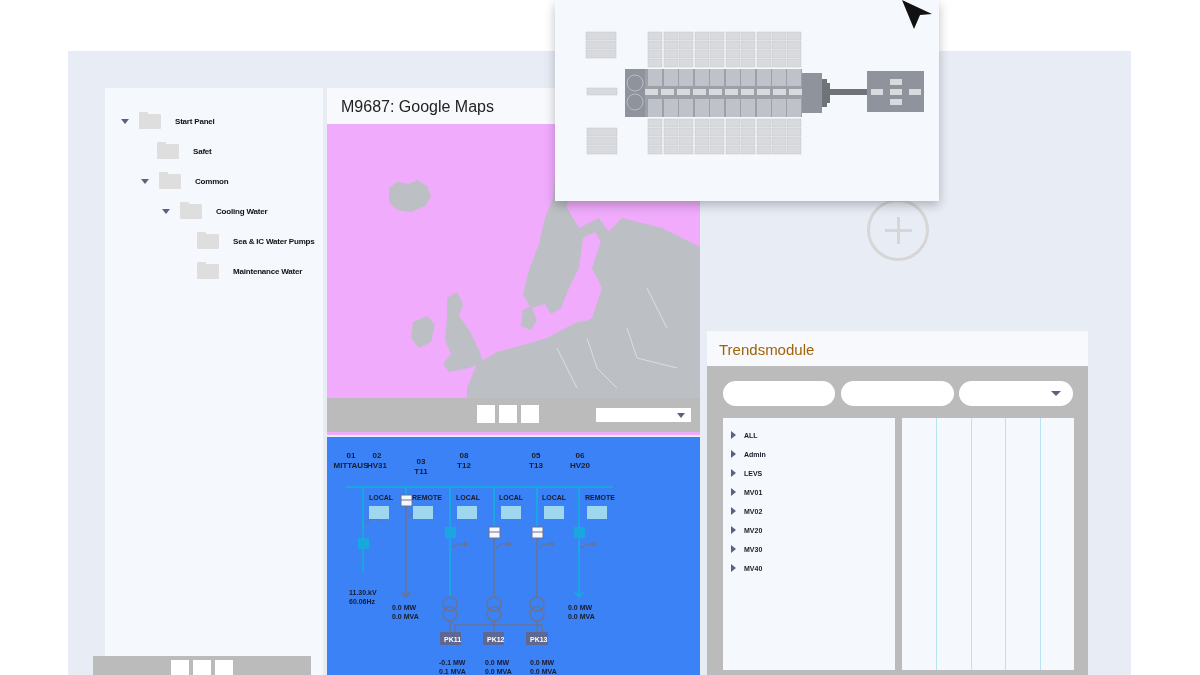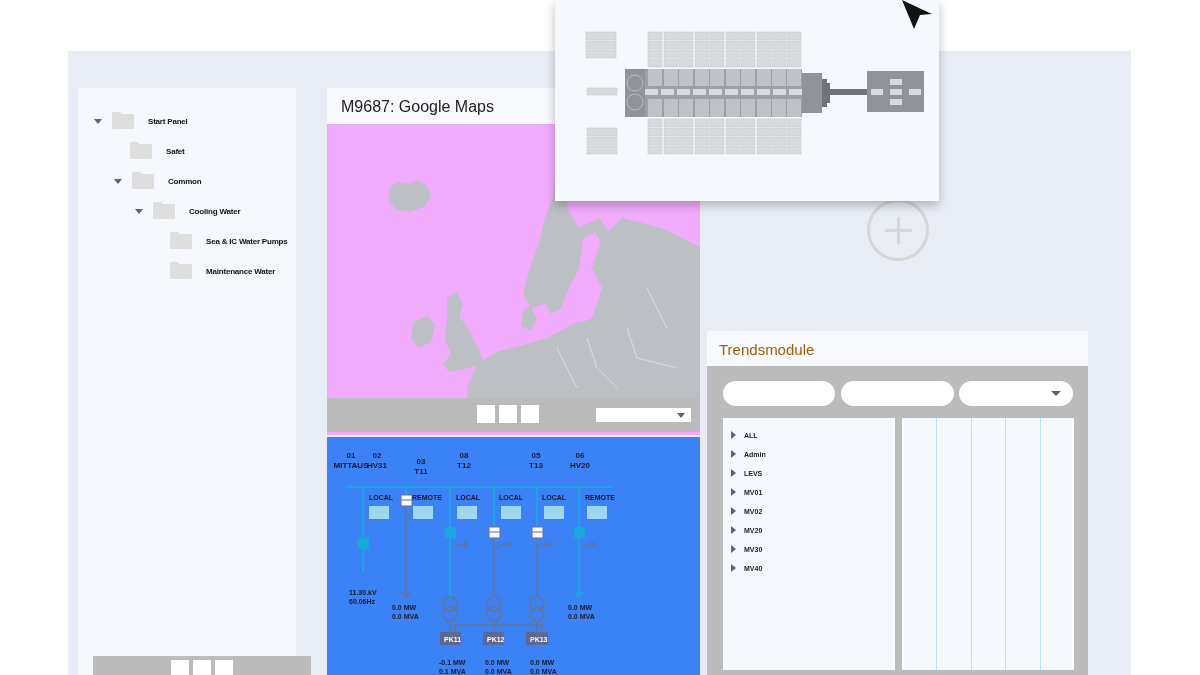--- a/index.html
+++ b/index.html
@@ -1,19 +1,19 @@
 <!DOCTYPE html>
 <html><head>
 <meta charset="utf-8">
 <style>
   html, body { margin:0; padding:0; }
   body { width:1200px; height:675px; background:#ffffff; position:relative; overflow:hidden; font-family:"Liberation Sans", sans-serif; }
   .outer { position:absolute; left:68px; top:51px; width:1063px; height:624px; background:#e8ecf5; }
   .panel { position:absolute; background:#f5f9fd; }
-  .tree { left:78px; top:88px; width:218px; height:587px; }
+  .tree { left:105px; top:88px; width:218px; height:587px; }
   .tree-item { position:absolute; display:flex; align-items:center; height:20px; font-size:8px; color:#111; font-weight:bold; letter-spacing:-0.2px; }
   .tri { width:0; height:0; border-left:4px solid transparent; border-right:4px solid transparent; border-top:5px solid #5a6280; margin-right:10px; }
   .folder { width:22px; height:15px; background:#dedede; border-radius:1px; margin-right:14px; position:relative; }
   .folder:before { content:""; position:absolute; left:0; top:-2px; width:9px; height:3px; background:#dedede; border-radius:1px 1px 0 0; }
   .tree-foot { position:absolute; left:93px; top:656px; width:218px; height:19px; background:#bbbbbb; }
   .sq { position:absolute; background:#fff; }
 
   .map-panel { left:327px; top:88px; width:373px; height:347px; background:#f0abfc; overflow:hidden; }
   .map-title { position:absolute; left:0; top:0; width:230px; height:36px; background:#f8f9fc; font-size:16px; color:#222; padding-left:14px; line-height:38px; box-sizing:border-box; }
   .map-foot { position:absolute; left:0; top:310px; width:373px; height:34px; background:#bbbbbb; }

